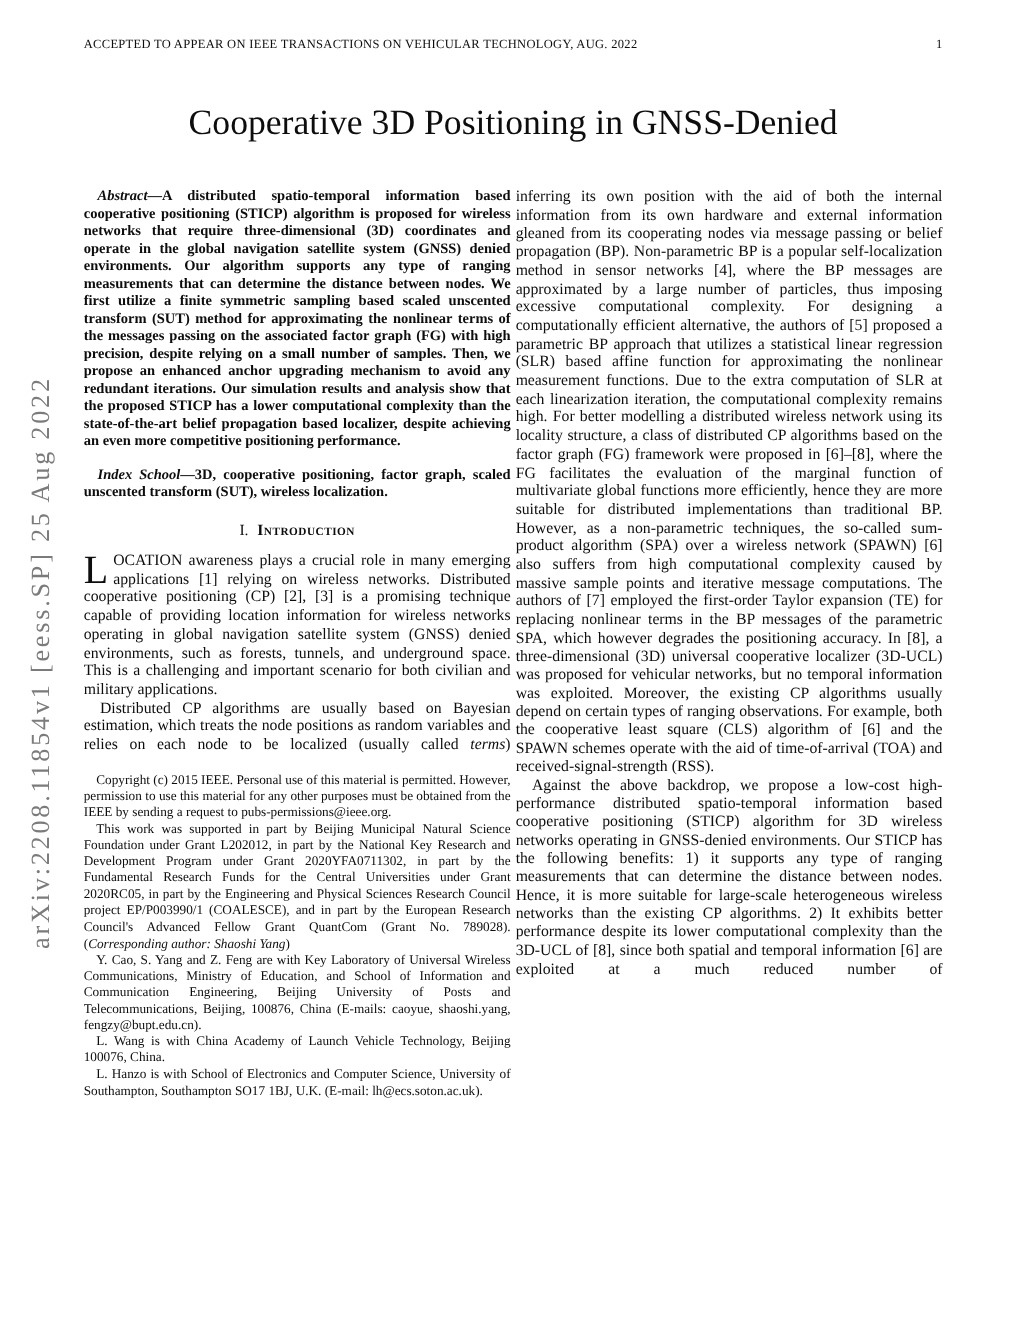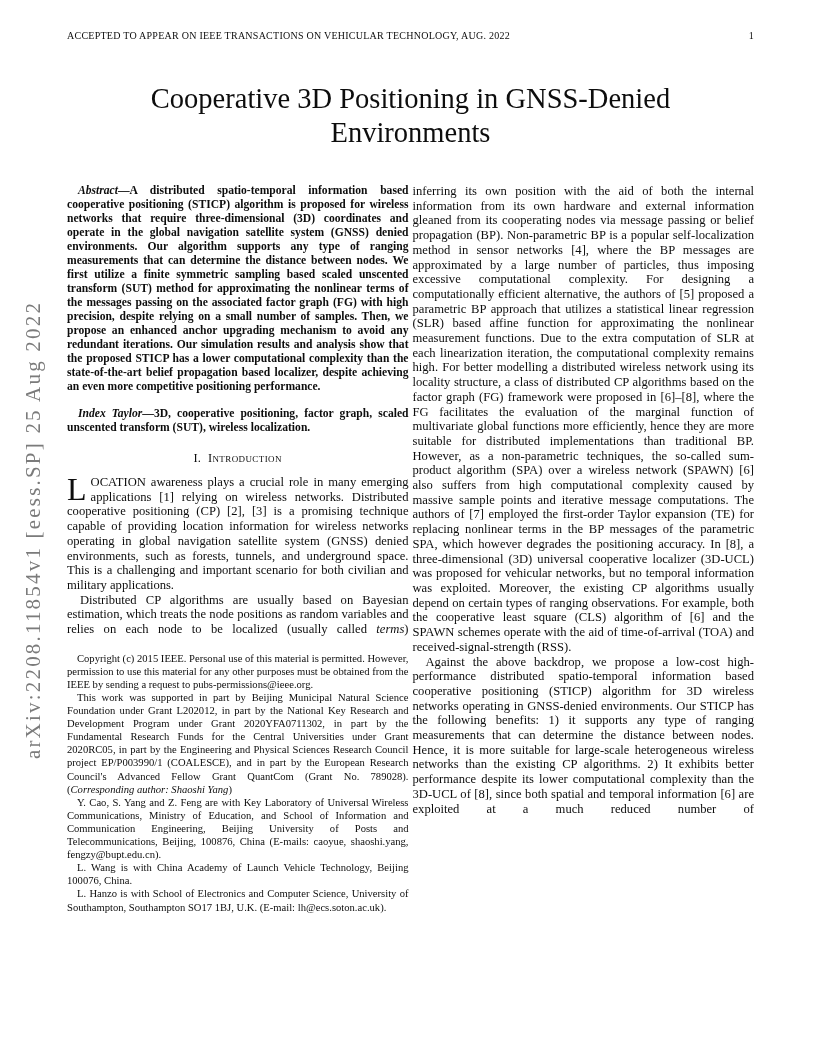--- a/index.html
+++ b/index.html
@@ -39,21 +39,21 @@
     text-indent:11px;
   }
   .idx p{margin-top:13px;}
   .bi{font-style:italic;font-weight:700;}
   
   .sec-head{
     margin-top:16px;margin-bottom:9px;
     text-align:center;font-size:12.5px;
   }
   .sec-num{margin-right:7px;}
-  .sc{font-variant:small-caps;letter-spacing:0.4px;}
+  .sc{font-variant:small-caps;letter-spacing:0.4px;font-weight:bold;}
   
   .body-p{
     margin:0;
     font-size:12.6px;line-height:14.7px;
     text-align:justify;
   }
   .body-p.indent{text-indent:13px;}
   .cont-end{text-align-last:justify;}
   .dropcap{
     float:left;
@@ -87,34 +87,33 @@
 
   <div class="run-head">
     <span>ACCEPTED TO APPEAR ON IEEE TRANSACTIONS ON VEHICULAR TECHNOLOGY, AUG. 2022</span>
     <span>1</span>
   </div>
 
   <div class="arxiv">arXiv:2208.11854v1 [eess.SP] 25 Aug 2022</div>
 
   <div class="title-block">
     <span class="title-line">Cooperative 3D Positioning in GNSS-Denied</span>
-    <span class="title-line">Environments</span>
   </div>
 
 
   <div class="columns">
 
     <div class="col">
 
       <div class="abstract">
         <p><span class="bi">Abstract</span><span>—</span><span>A distributed spatio-temporal information based cooperative positioning (STICP) algorithm is proposed for wireless networks that require three-dimensional (3D) coordinates and operate in the global navigation satellite system (GNSS) denied environments. Our algorithm supports any type of ranging measurements that can determine the distance between nodes. We first utilize a finite symmetric sampling based scaled unscented transform (SUT) method for approximating the nonlinear terms of the messages passing on the associated factor graph (FG) with high precision, despite relying on a small number of samples. Then, we propose an enhanced anchor upgrading mechanism to avoid any redundant iterations. Our simulation results and analysis show that the proposed STICP has a lower computational complexity than the state-of-the-art belief propagation based localizer, despite achieving an even more competitive positioning performance.</span></p>
       </div>
 
       <div class="idx">
-        <p><span class="bi">Index Taylor</span><span>—3D, cooperative positioning, factor graph, scaled unscented transform (SUT), wireless localization.</span></p>
+        <p><span class="bi">Index School</span><span>—3D, cooperative positioning, factor graph, scaled unscented transform (SUT), wireless localization.</span></p>
       </div>
 
       <div class="sec-head">
         <span class="sec-num">I.</span><span class="sc">Introduction</span>
       </div>
 
       <p class="body-p"><span class="dropcap">L</span><span>OCATION awareness plays a crucial role in many emerging applications [1] relying on wireless networks. Distributed cooperative positioning (CP) [2], [3] is a promising technique capable of providing location information for wireless networks operating in global navigation satellite system (GNSS) denied environments, such as forests, tunnels, and underground space. This is a challenging and important scenario for both civilian and military applications.</span></p>
 
       <p class="body-p indent cont-end"><span>Distributed CP algorithms are usually based on Bayesian estimation, which treats the node positions as random variables and relies on each node to be localized (usually called </span><span class="it">terms</span><span>)</span></p>
 

